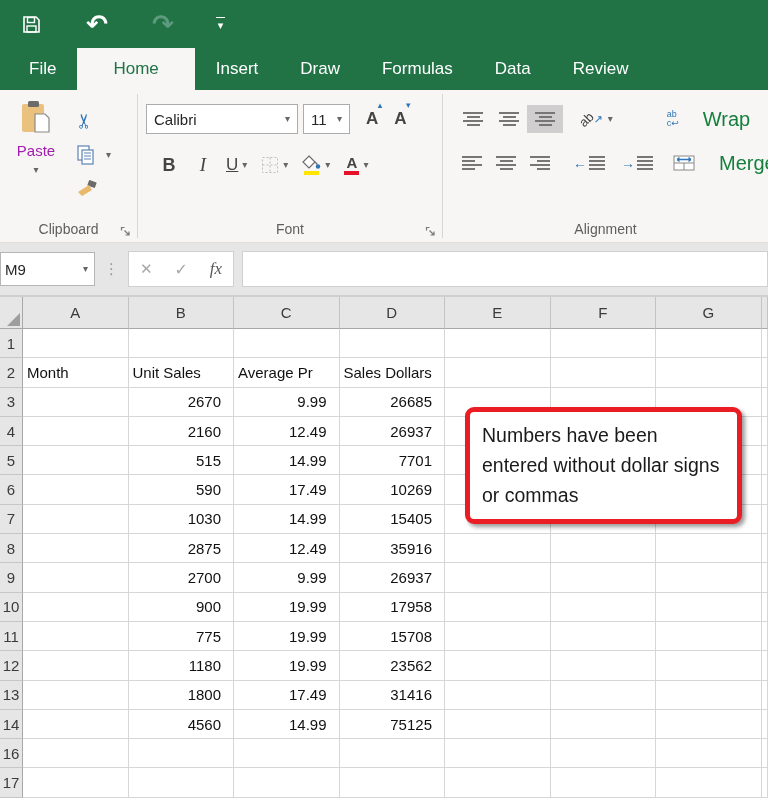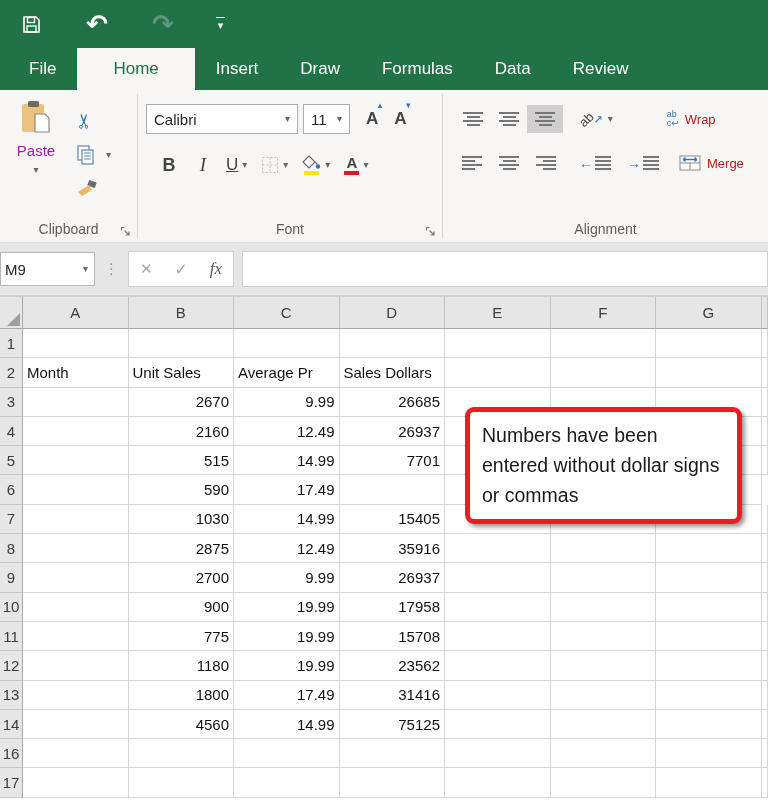--- a/index.html
+++ b/index.html
@@ -66,21 +66,21 @@
   .align-row { display:flex; align-items:center; height:34px; }
   .align-row + .align-row { margin-top:10px; }
   .lines-icon { width:36px; height:28px; display:flex; flex-direction:column; justify-content:center; padding:4px 7px; }
   .lines-icon.selected { background:#D0CECE; }
   .lines-icon .bar { height:2px; background:#767676; margin:1px 0; }
   .orient { margin-left:16px; display:flex; align-items:center; }
   .orient .ab { display:inline-block; transform:rotate(-45deg); font-size:13px; color:#444; }
   .orient .caret { margin-left:5px; }
   .wrap-btn { margin-left:54px; display:flex; align-items:center; }
   .wrap-glyph { color:#2E75B6; font-size:9px; line-height:9px; text-align:left; }
-  .ribbon-lbl { font-size:13px; color:#b91c1c; margin-left:6px; white-space:nowrap; }
+  .ribbon-lbl { font-size:20px; color:#15803d; margin-left:24px; white-space:nowrap; }
   .indent-btn { display:flex; align-items:center; margin-left:16px; }
   .indent-arrow { color:#2E75B6; font-weight:bold; font-size:14px; margin-right:2px; }
   .indent-bars { width:16px; display:flex; flex-direction:column; }
   .indent-bars .bar { height:2px; background:#767676; margin:1px 0; }
   .merge-btn { display:flex; align-items:center; margin-left:20px; }
 
   
   .fstrip { height:54px; background:#E6E6E6; display:flex; align-items:center; border-bottom:2px solid #CFCFCF; position:relative; }
   .namebox { width:95px; height:34px; background:#fff; border:1px solid #B5B5B5; display:flex; align-items:center; justify-content:space-between; padding:0 6px 0 4px; font-size:15px; color:#262626; }
   .fdots { color:#999; font-size:15px; margin:0 9px; }
@@ -92,21 +92,21 @@
 
   
   .sheet-area { position:relative; height:509px; overflow:hidden; background:#fff; }
   .g-row { display:grid; grid-template-columns:23px repeat(7,105.5px) minmax(0,1fr); height:29.3px; }
   .g-row.g-hdr-row { height:32px; }
   .g-colhdr { background:#E6E6E6; border-right:1px solid #C3C3C3; border-bottom:1px solid #A8A8A8; display:flex; align-items:center; justify-content:center; font-size:15px; color:#3B3B3B; }
   .g-corner { background:#E6E6E6; border-right:1px solid #A8A8A8; border-bottom:1px solid #A8A8A8; position:relative; }
   .corner-tri { position:absolute; right:2px; bottom:2px; width:0; height:0; border-left:13px solid transparent; border-bottom:13px solid #9E9E9E; }
   .g-rowhdr { background:#E6E6E6; border-right:1px solid #A8A8A8; border-bottom:1px solid #C6C6C6; display:flex; align-items:center; justify-content:center; font-size:15px; color:#3B3B3B; overflow:hidden; }
   .g-cell { border-right:1px solid #D6D6D6; border-bottom:1px solid #D6D6D6; font-size:15px; color:#111; display:flex; align-items:center; overflow:hidden; white-space:nowrap; }
-  .g-cell.n { justify-content:flex-end; padding-right:4px; }
+  .g-cell.n { justify-content:flex-end; padding-right:12px; }
   .g-cell.t { justify-content:flex-start; padding-left:4px; }
   .g-sliver { border-bottom:1px solid #D6D6D6; }
 
   
   .callout { position:absolute; left:465px; top:110px; width:277px; height:117px; background:#fff; border:5px solid #EA1D25; border-radius:9px; box-shadow:3px 3px 4px rgba(0,0,0,.40); padding:8px 12px; font-size:19.5px; line-height:1.55; color:#1A1A1A; }
 
   svg { display:block; }
 </style>
 </head>
 <body>
@@ -422,20 +422,21 @@
           <div class="g-cell"></div>
           <div class="g-cell"></div>
           <div class="g-cell"></div>
           <div class="g-cell g-sliver"></div>
         </div>
         <div class="g-row">
           <div class="g-rowhdr">6</div>
           <div class="g-cell"></div>
           <div class="g-cell n">590</div>
           <div class="g-cell n">17.49</div>
+          <div class="g-cell n">10269</div>
           <div class="g-cell"></div>
           <div class="g-cell"></div>
           <div class="g-cell"></div>
           <div class="g-cell g-sliver"></div>
         </div>
         <div class="g-row">
           <div class="g-rowhdr">7</div>
           <div class="g-cell"></div>
           <div class="g-cell n">1030</div>
           <div class="g-cell n">14.99</div>

